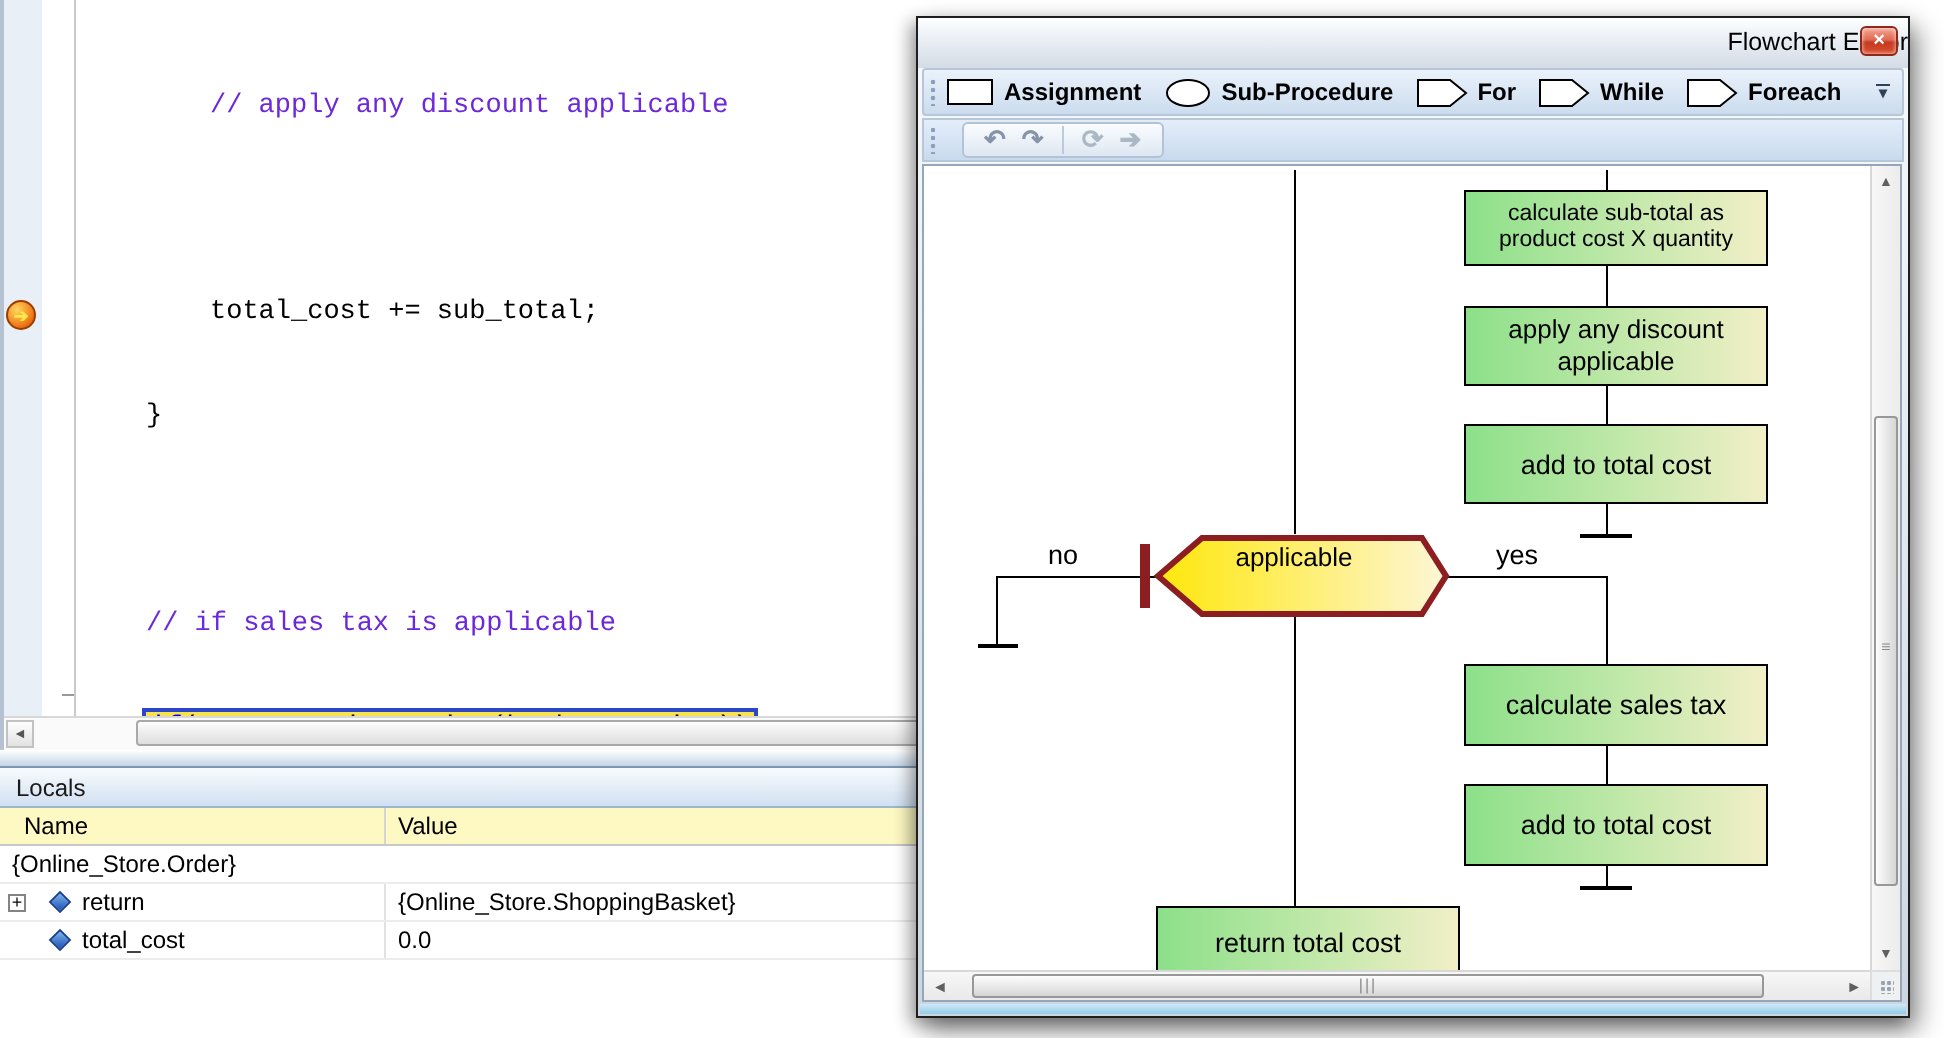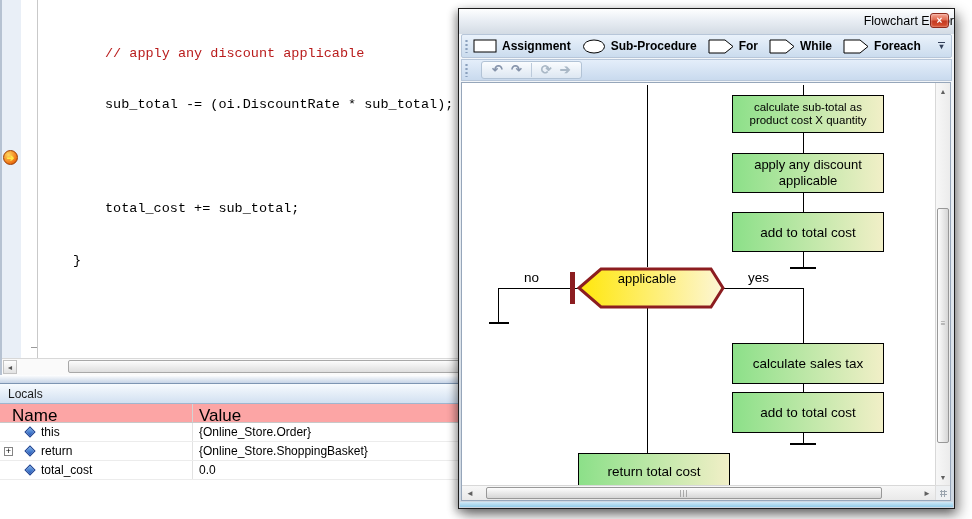--- a/index.html
+++ b/index.html
@@ -15,39 +15,39 @@
   .cs-icon{position:absolute;left:3px;top:150px;width:15px;height:15px;border-radius:50%;
            background:radial-gradient(circle at 35% 30%,#ffd75e,#f07818 65%,#c04800);
            border:1px solid #9c3c00;text-align:center;line-height:14px;font-size:9px;
            color:#ffe84a;font-weight:bold;box-sizing:border-box;}
   .code-lines{position:absolute;left:40px;top:10px;font-family:"Liberation Mono","DejaVu Sans Mono",monospace;
               font-size:13.5px;line-height:17.3px;white-space:pre;}
   .cl{height:17.3px;}
   .i4{padding-left:33px;}
   .i8{padding-left:65px;}
   .kw{color:#0000ff;}
-  .cm{color:#b91c1c;text-align:right;}
+  .cm{color:#6d28d9;text-align:right;}
   .hl{display:inline-block;background:#f9e34d;box-shadow:0 0 0 2px #2b46c8;padding:0 2px;}
 
   
   .code-hsb{position:absolute;left:2px;top:358px;width:458px;height:16px;background:#fafafa;
             border-top:1px solid #d8d8d8;}
   .sbtn{position:absolute;top:1px;width:14px;height:14px;background:linear-gradient(#fefefe,#e2e2e2);
         border:1px solid #c2c2c2;color:#555;font-size:7px;text-align:center;line-height:13px;box-sizing:border-box;}
   .code-hsb .sbtn{left:1px;}
   .code-hsb .thumb{position:absolute;left:66px;top:1px;width:392px;height:13px;
         background:linear-gradient(#fcfcfc,#dedede);border:1px solid #a8a8a8;border-radius:2px;box-sizing:border-box;}
 
   
   .pane-sep{position:absolute;left:0;top:375px;width:460px;height:9px;
             background:linear-gradient(#ffffff,#c6d4e6);border-bottom:1px solid #7d95b2;box-sizing:border-box;}
   .locals{position:absolute;left:0;top:384px;width:460px;height:135px;background:#fff;}
   .locals-header{height:20px;background:linear-gradient(#f7fbfe,#d2e0f1);border-bottom:1px solid #9fb6cf;
                  font-size:12px;padding:3px 0 0 8px;box-sizing:border-box;color:#1a1a1a;}
-  .locals-cols{height:18px;display:flex;border-bottom:1px solid #c8c8c8;background:#fca5a5;font-size:17px;}
+  .locals-cols{height:18px;display:flex;border-bottom:1px solid #c8c8c8;background:#fef9c3;font-size:12px;}
   .col-name{width:193px;border-right:1px solid #d4d4d4;padding:2px 0 0 12px;box-sizing:border-box;}
   .col-value{flex:1;padding:2px 0 0 6px;}
   .lrow{height:18px;display:flex;font-size:12px;border-bottom:1px solid #ececec;}
   .lrow .name{width:193px;border-right:1px solid #e2e2e2;display:flex;align-items:center;box-sizing:border-box;}
   .expander{width:9px;height:9px;margin-left:4px;border:1px solid #848484;background:#fff;
             font-size:9px;line-height:7px;text-align:center;flex:none;box-sizing:border-box;}
   .expander.hidden{visibility:hidden;}
   .diamond{width:8px;height:8px;margin:0 7px 0 13px;background:linear-gradient(135deg,#7db4ec,#1d50b4);
            transform:rotate(45deg);border:1px solid #1a3f90;flex:none;box-sizing:border-box;}
   .lrow .value{flex:1;display:flex;align-items:center;padding-left:6px;}
@@ -81,21 +81,21 @@
 
   .canvas-row{position:absolute;left:2px;right:3px;top:73px;bottom:7px;background:#fff;border:1px solid #96a6ba;box-sizing:border-box;}
   .fc-canvas{position:absolute;left:0;top:0;right:15px;bottom:15px;background:#fff;overflow:hidden;}
   .ln{position:absolute;background:#000;}
   .fcn{position:absolute;left:270px;width:152px;border:1px solid #000;box-sizing:border-box;
        background:linear-gradient(90deg,#8ce089,#f1efc7);display:flex;flex-direction:column;
        align-items:center;justify-content:center;text-align:center;}
   .n1{top:12px;height:38px;font-size:11.5px;line-height:13.5px;}
   .n2{top:70px;height:40px;font-size:13px;line-height:16px;}
   .n3{top:129px;height:40px;font-size:13.5px;}
-  .n4{top:260px;height:41px;font-size:13.5px;}
+  .n4{top:249px;height:41px;font-size:13.5px;}
   .n5{top:309px;height:41px;font-size:13.5px;}
   .n6{left:116px;top:370px;height:37px;font-size:13.5px;}
   .dec{position:absolute;left:105px;top:182px;}
   .dec-text{position:absolute;left:120px;top:188px;width:130px;text-align:center;font-size:13px;line-height:16px;}
   .lbl{position:absolute;font-size:13.5px;}
   .lbl-no{left:62px;top:187px;}
   .lbl-yes{left:286px;top:187px;}
 
   .vsb{position:absolute;top:0;right:0;width:15px;bottom:15px;background:linear-gradient(90deg,#f7f7f7,#ececec);
        border-left:1px solid #d8d8d8;box-sizing:border-box;}
@@ -125,21 +125,20 @@
   <div class="app-edge"></div>
   <div class="gutter"></div>
   <div class="fold-line"></div>
   <div class="fold-tick"></div>
   <div class="cs-icon">
     <span>➔</span>
   </div>
 
   <div class="code-lines">
     <div class="cl i8"><span class="cm">// apply any discount applicable</span></div>
-    <div class="cl i8"><span>sub_total -= (oi.DiscountRate * sub_total);</span></div>
     <div class="cl"></div>
     <div class="cl i8"><span>total_cost += sub_total;</span></div>
     <div class="cl i4"><span>}</span></div>
     <div class="cl"></div>
     <div class="cl i4"><span class="cm">// if sales tax is applicable</span></div>
     <div class="cl i4"><span class="hl"><span class="kw">if</span><span>(InTaxBearingRegion(basket.Region))</span></span></div>
     <div class="cl i4"><span>{</span></div>
     
     
     
@@ -160,25 +159,20 @@
 
 <div class="pane-sep"></div>
 
 <div class="locals">
   <div class="locals-header"><span>Locals</span></div>
   <div class="locals-cols">
     <div class="col-name">Name</div>
     <div class="col-value">Value</div>
   </div>
   <div class="lrow">
-    <div class="name">
-      <span class="expander hidden"></span>
-      <span class="diamond"></span>
-      <span>this</span>
-    </div>
     <div class="value">
         <span>{Online_Store.Order}</span>
       </div>
   </div>
   <div class="lrow">
     <div class="name">
       <span class="expander">+</span>
       <span class="diamond"></span>
       <span>return</span>
     </div>

